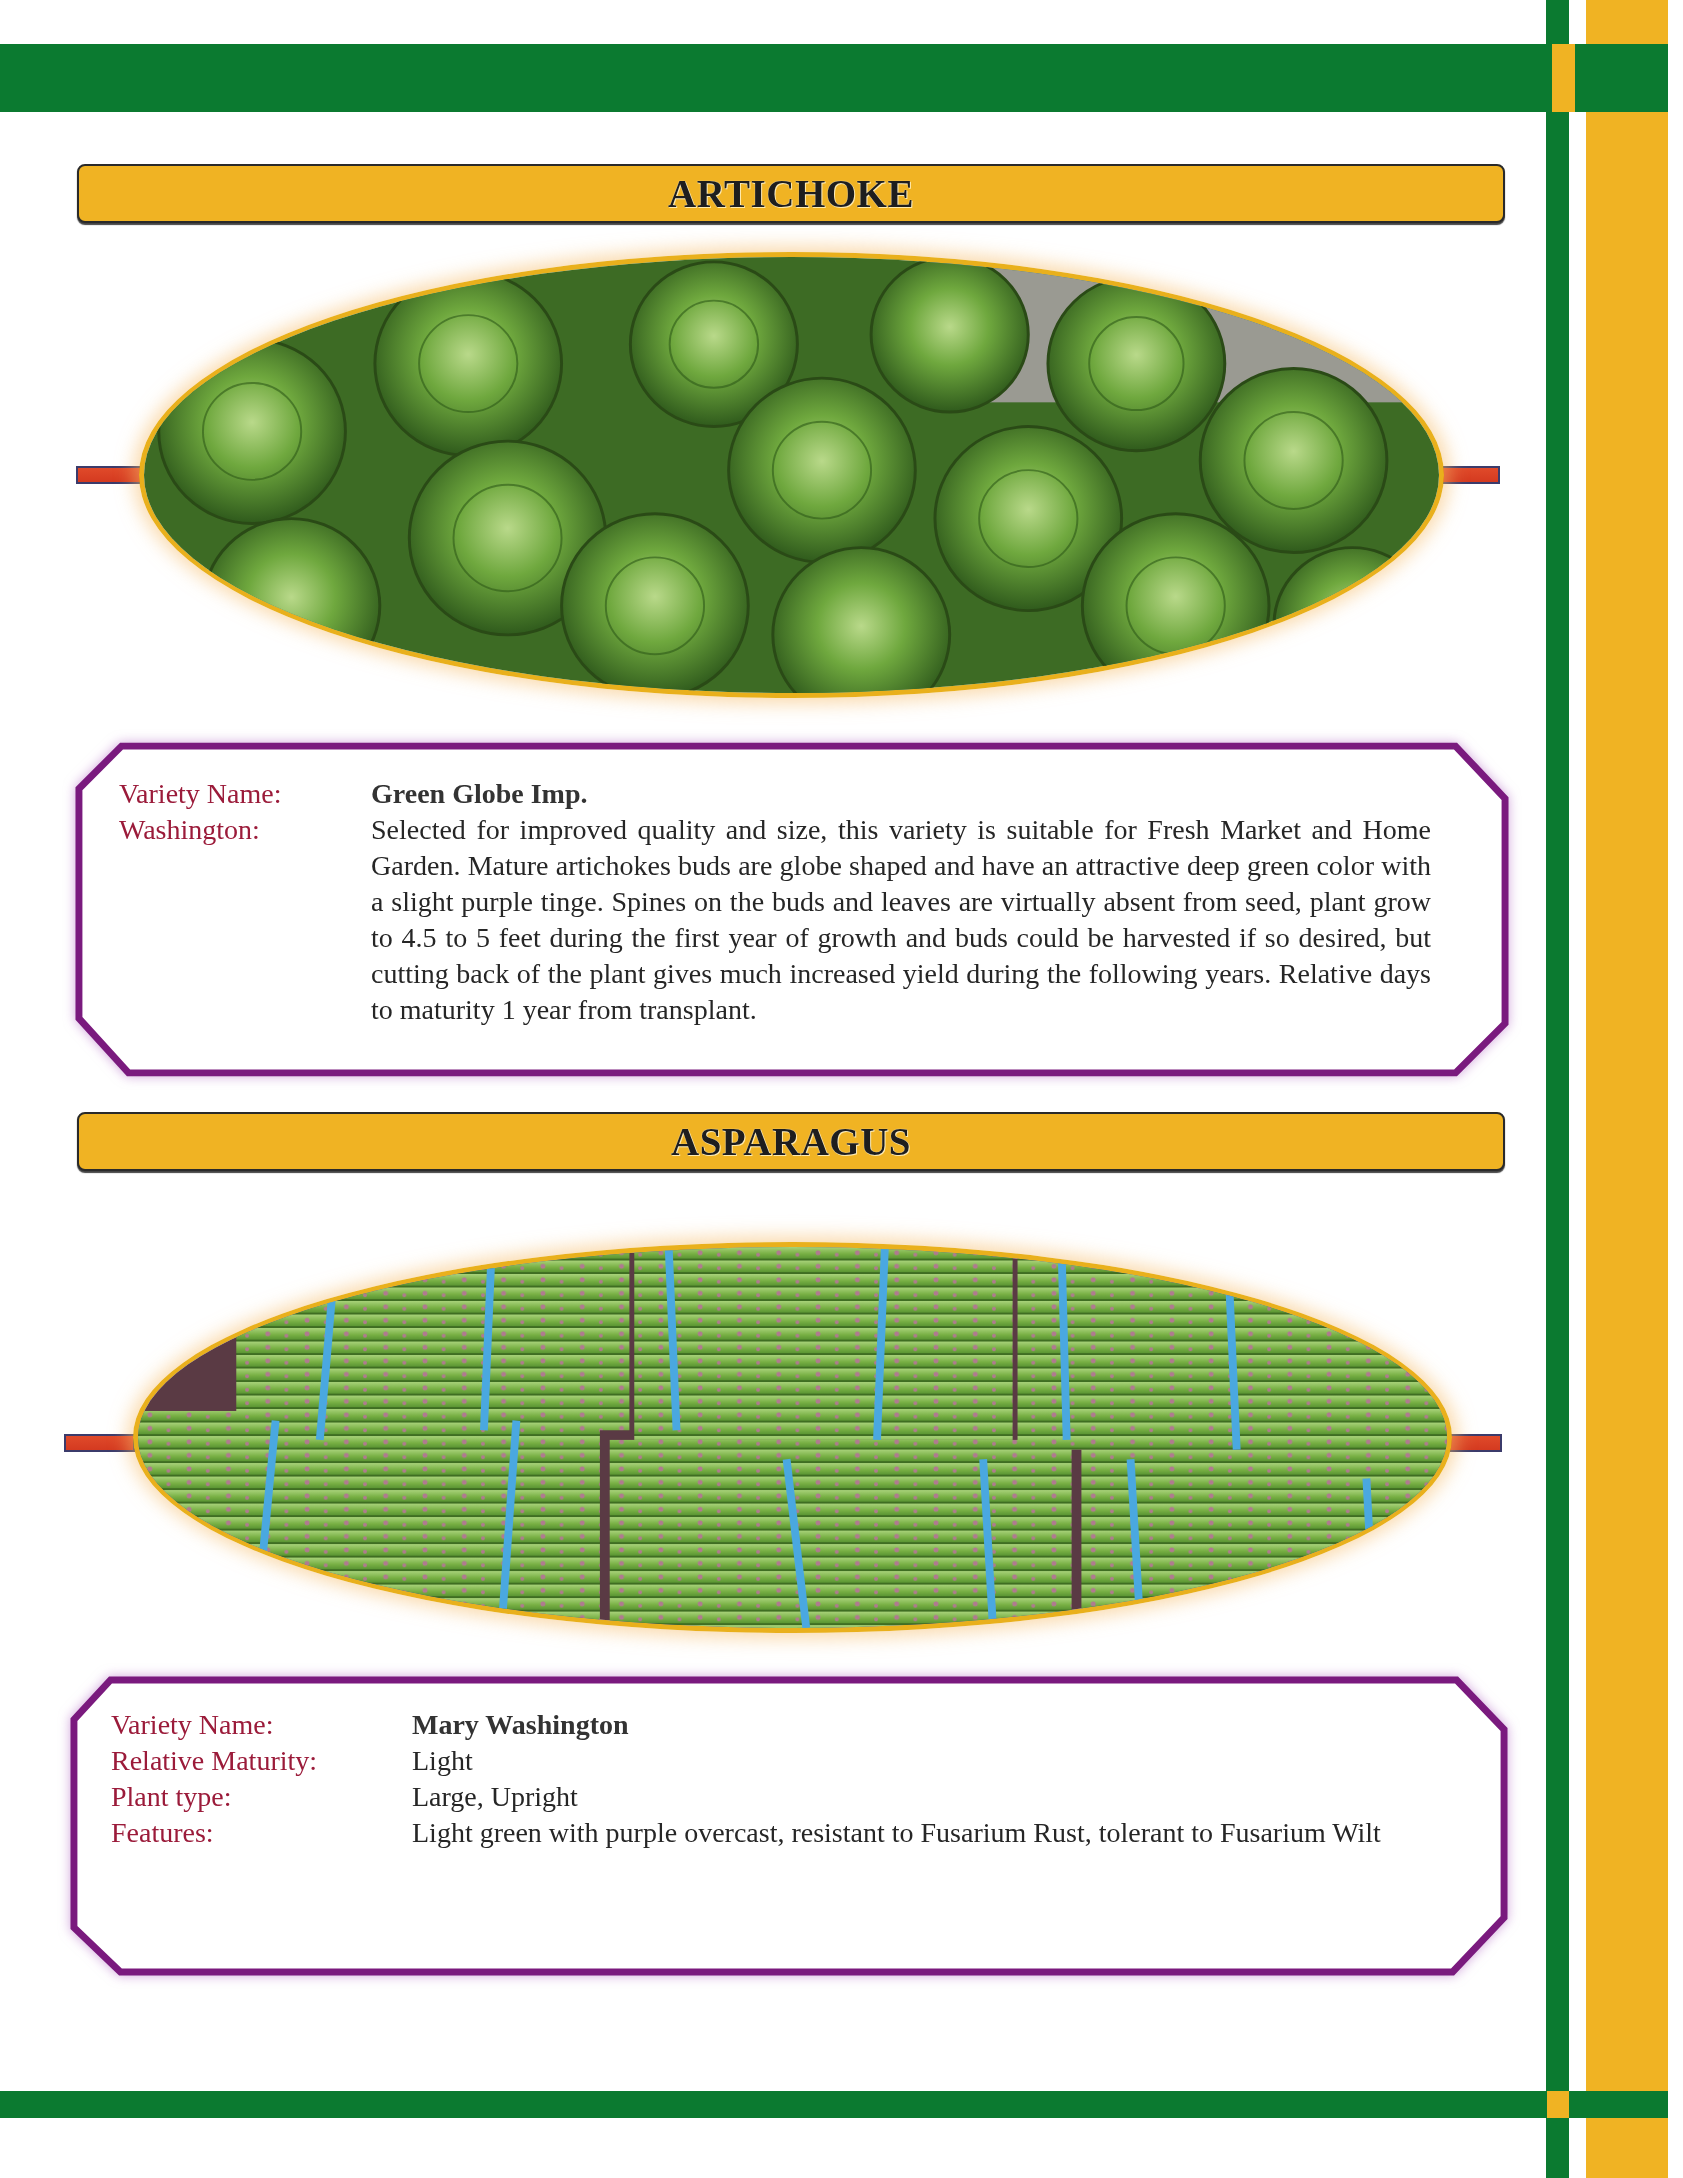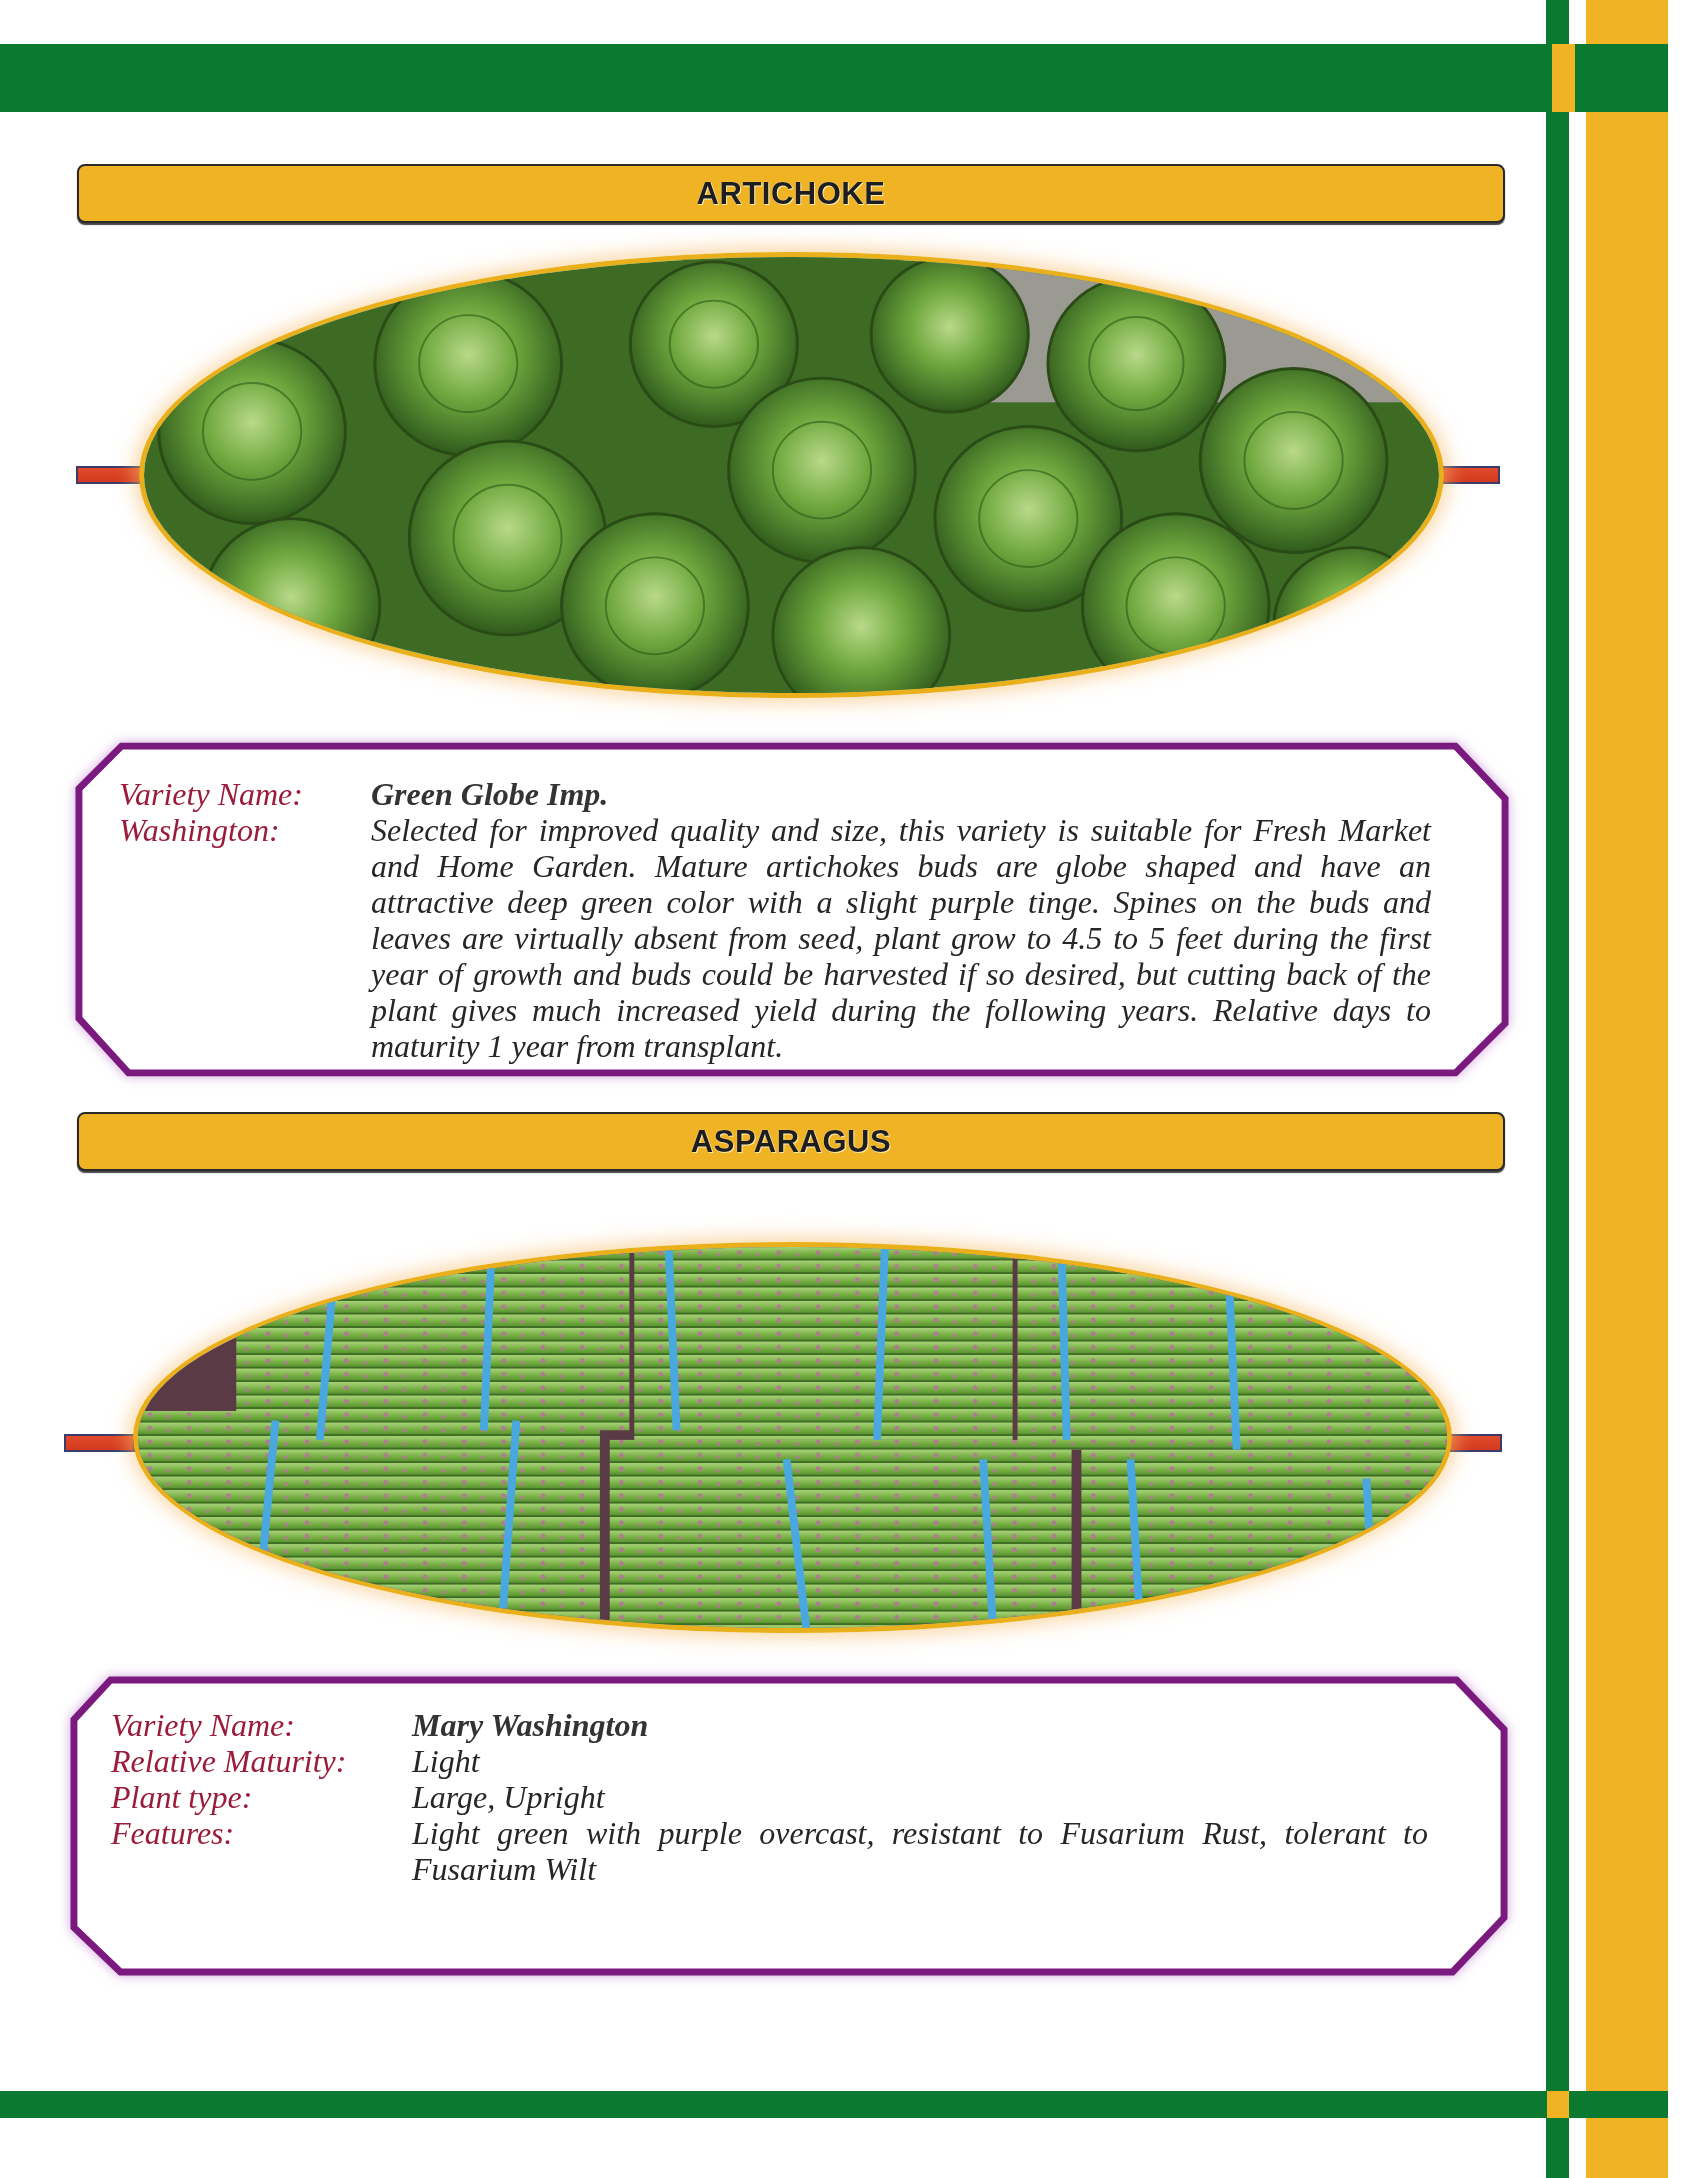--- a/index.html
+++ b/index.html
@@ -19,22 +19,22 @@
   
   .section-bar {
     position: absolute; left: 77px; width: 1424px; height: 55px;
     background: #f0b323;
     border: 2px solid #2a2a2a;
     border-radius: 8px;
     box-shadow: 0 2px 1px #444;
     display: flex; align-items: center; justify-content: center;
   }
   .section-title {
-    font-family: Liberation Sans, sans-serif;
-    font-size: 31px; font-weight: bold; letter-spacing: 0.5px;
+    font-family: Liberation Serif, serif;
+    font-size: 39px; font-weight: bold; letter-spacing: 0.5px;
     color: #1e1e1e;
     text-shadow: 0 0 1px #fff, 1px 1px 0 #ffe9a6;
   }
 
   
   .connector {
     position: absolute; height: 18px;
     background: linear-gradient(#e04a2a, #d43a20);
     border: 2px solid #3b3b6b;
     box-sizing: border-box;
@@ -49,21 +49,21 @@
   }
   .oval svg { width: 100%; height: 100%; display: block; }
 
   
   .info-box {
     position: absolute;
     filter: drop-shadow(0 0 6px rgba(170, 90, 190, 0.55));
   }
   .info-box svg.frame { position: absolute; left: 0; top: 0; }
   .info-content { position: absolute; }
-  .row { display: flex; font-size: 32px; line-height: 36px; font-style: italic; }
+  .row { display: flex; font-size: 28px; line-height: 36px; }
   .lbl { color: #9b1b3a; flex: 0 0 auto; }
   .val { color: #262626; text-align: justify; margin-left: 44px; }
   .val.bold { font-weight: bold; color: #333333; }
 </style>
 </head>
 <body>
 
 <div class="abs gold-v" style="left:1586px; top:0; width:82px; height:2178px;"></div>
 <div class="abs green-h" style="left:0; top:44px; width:1668px; height:68px;"></div>
 <div class="abs green-h" style="left:0; top:2091px; width:1668px; height:27px;"></div>

